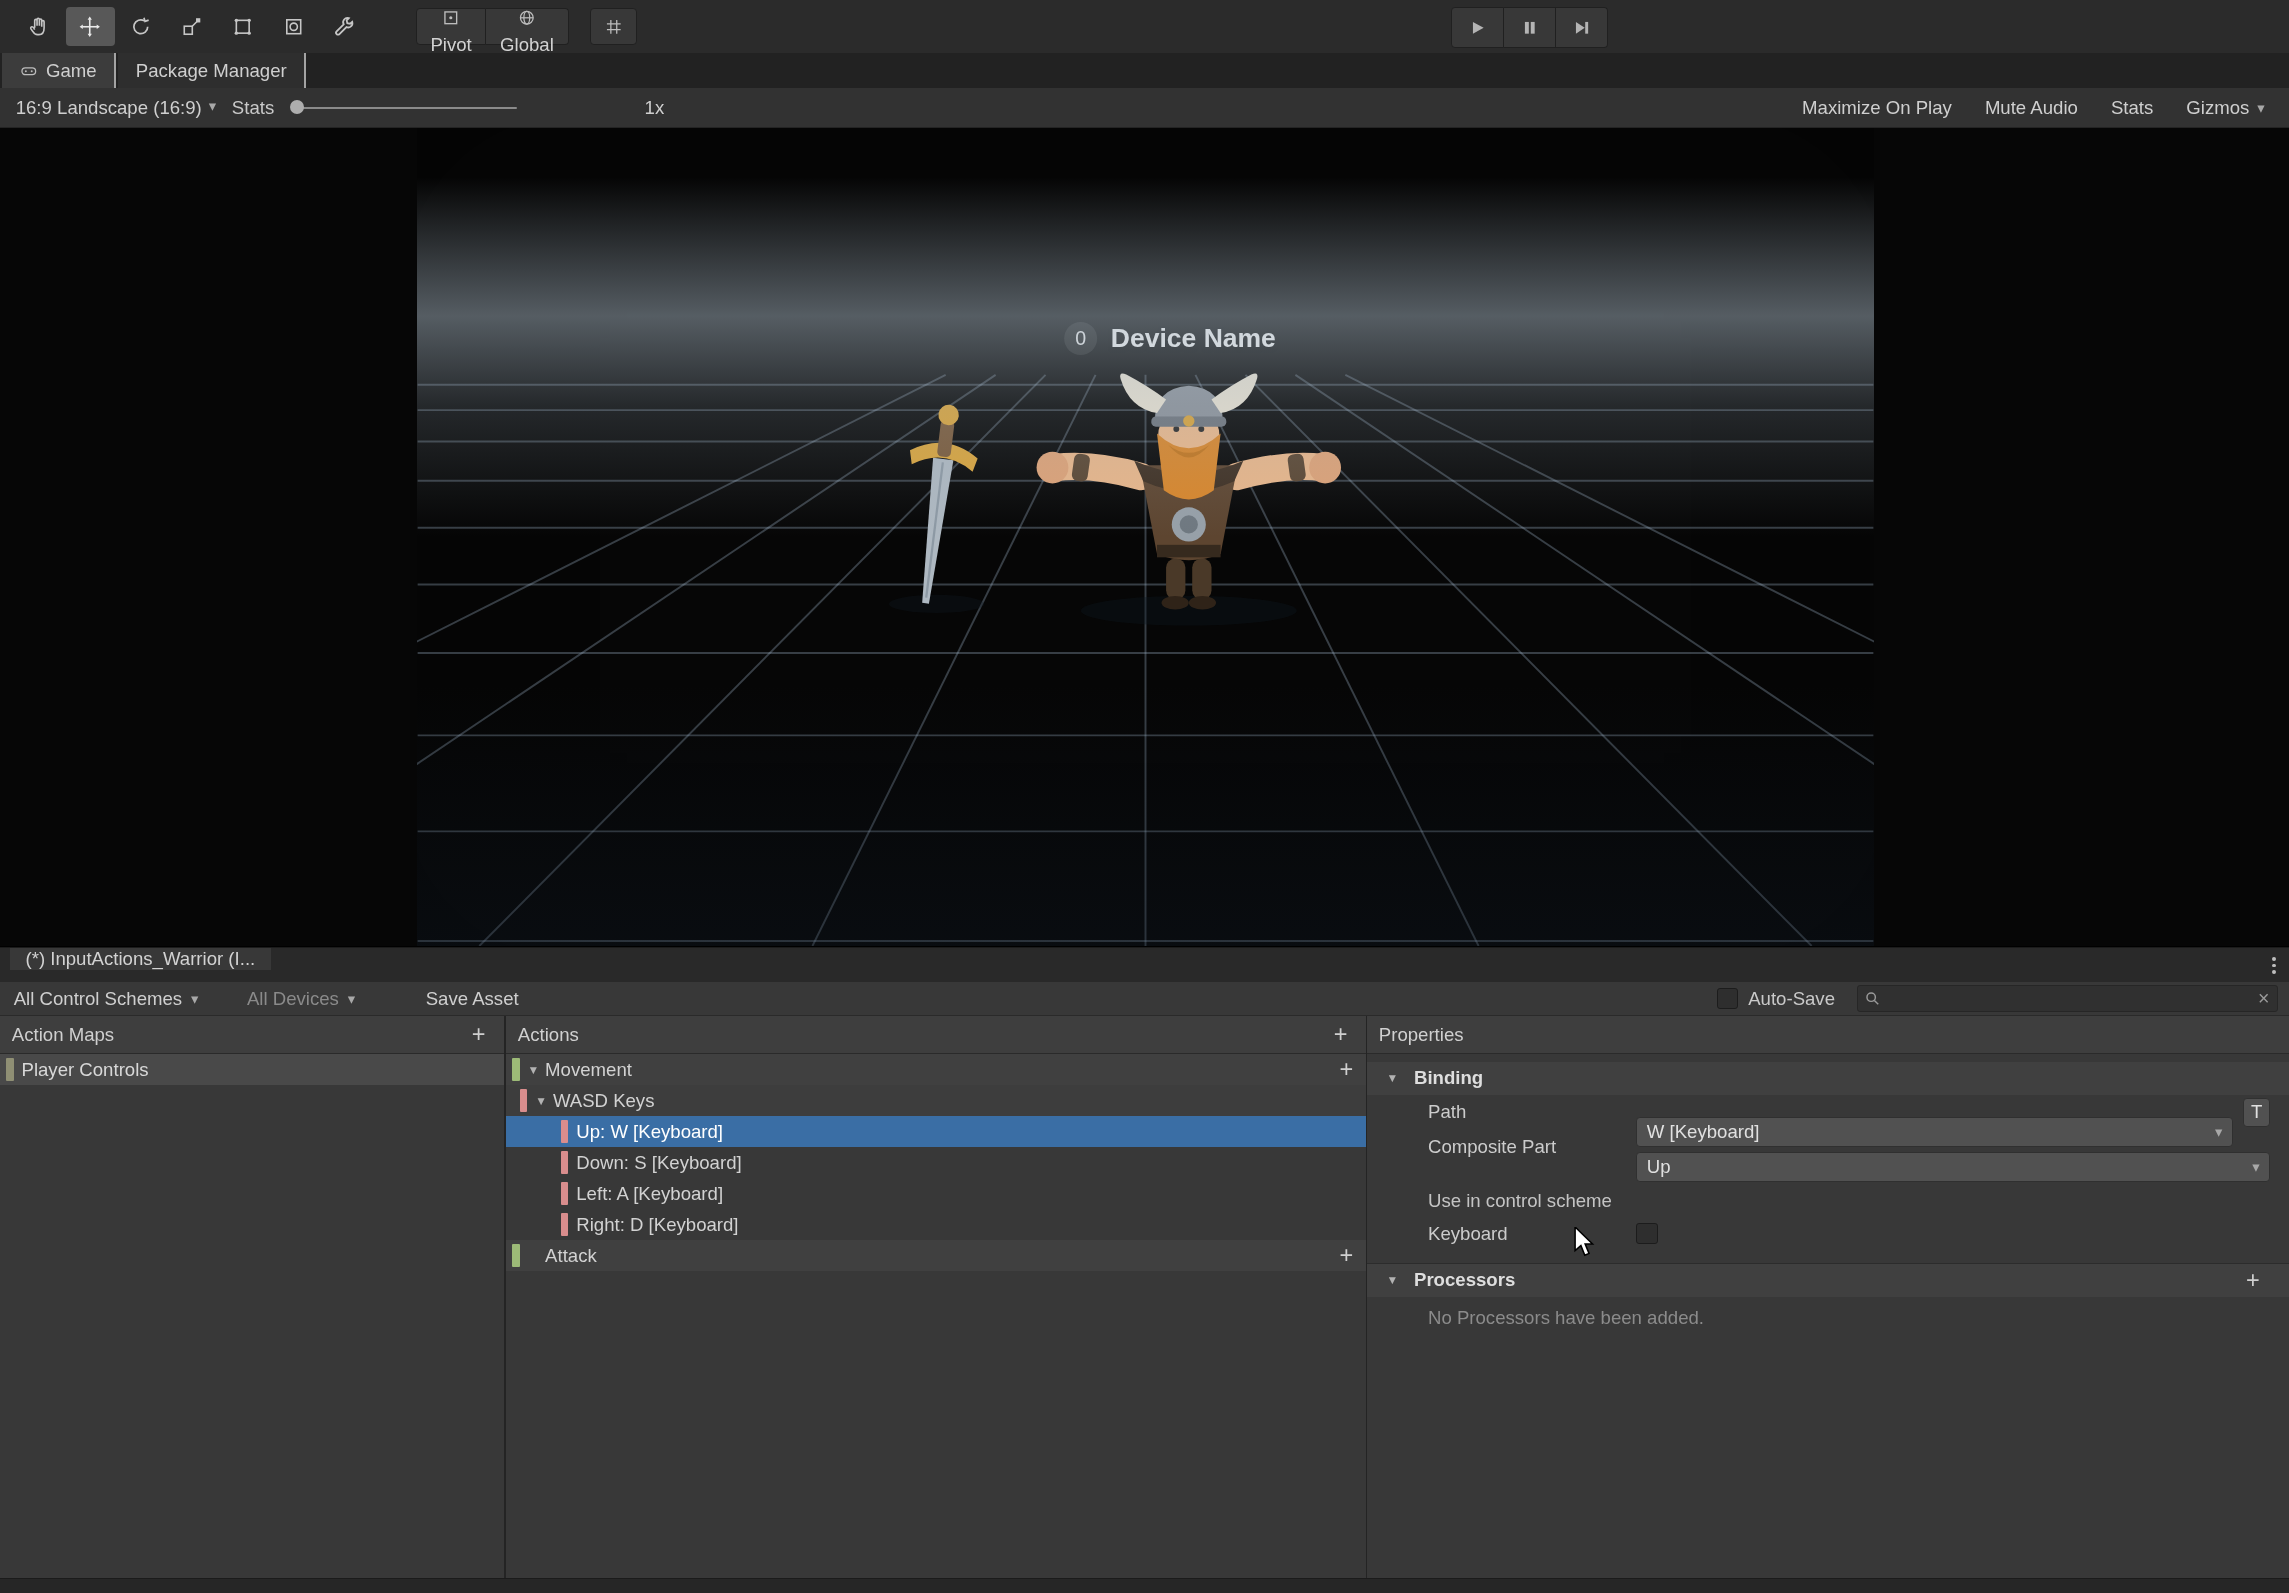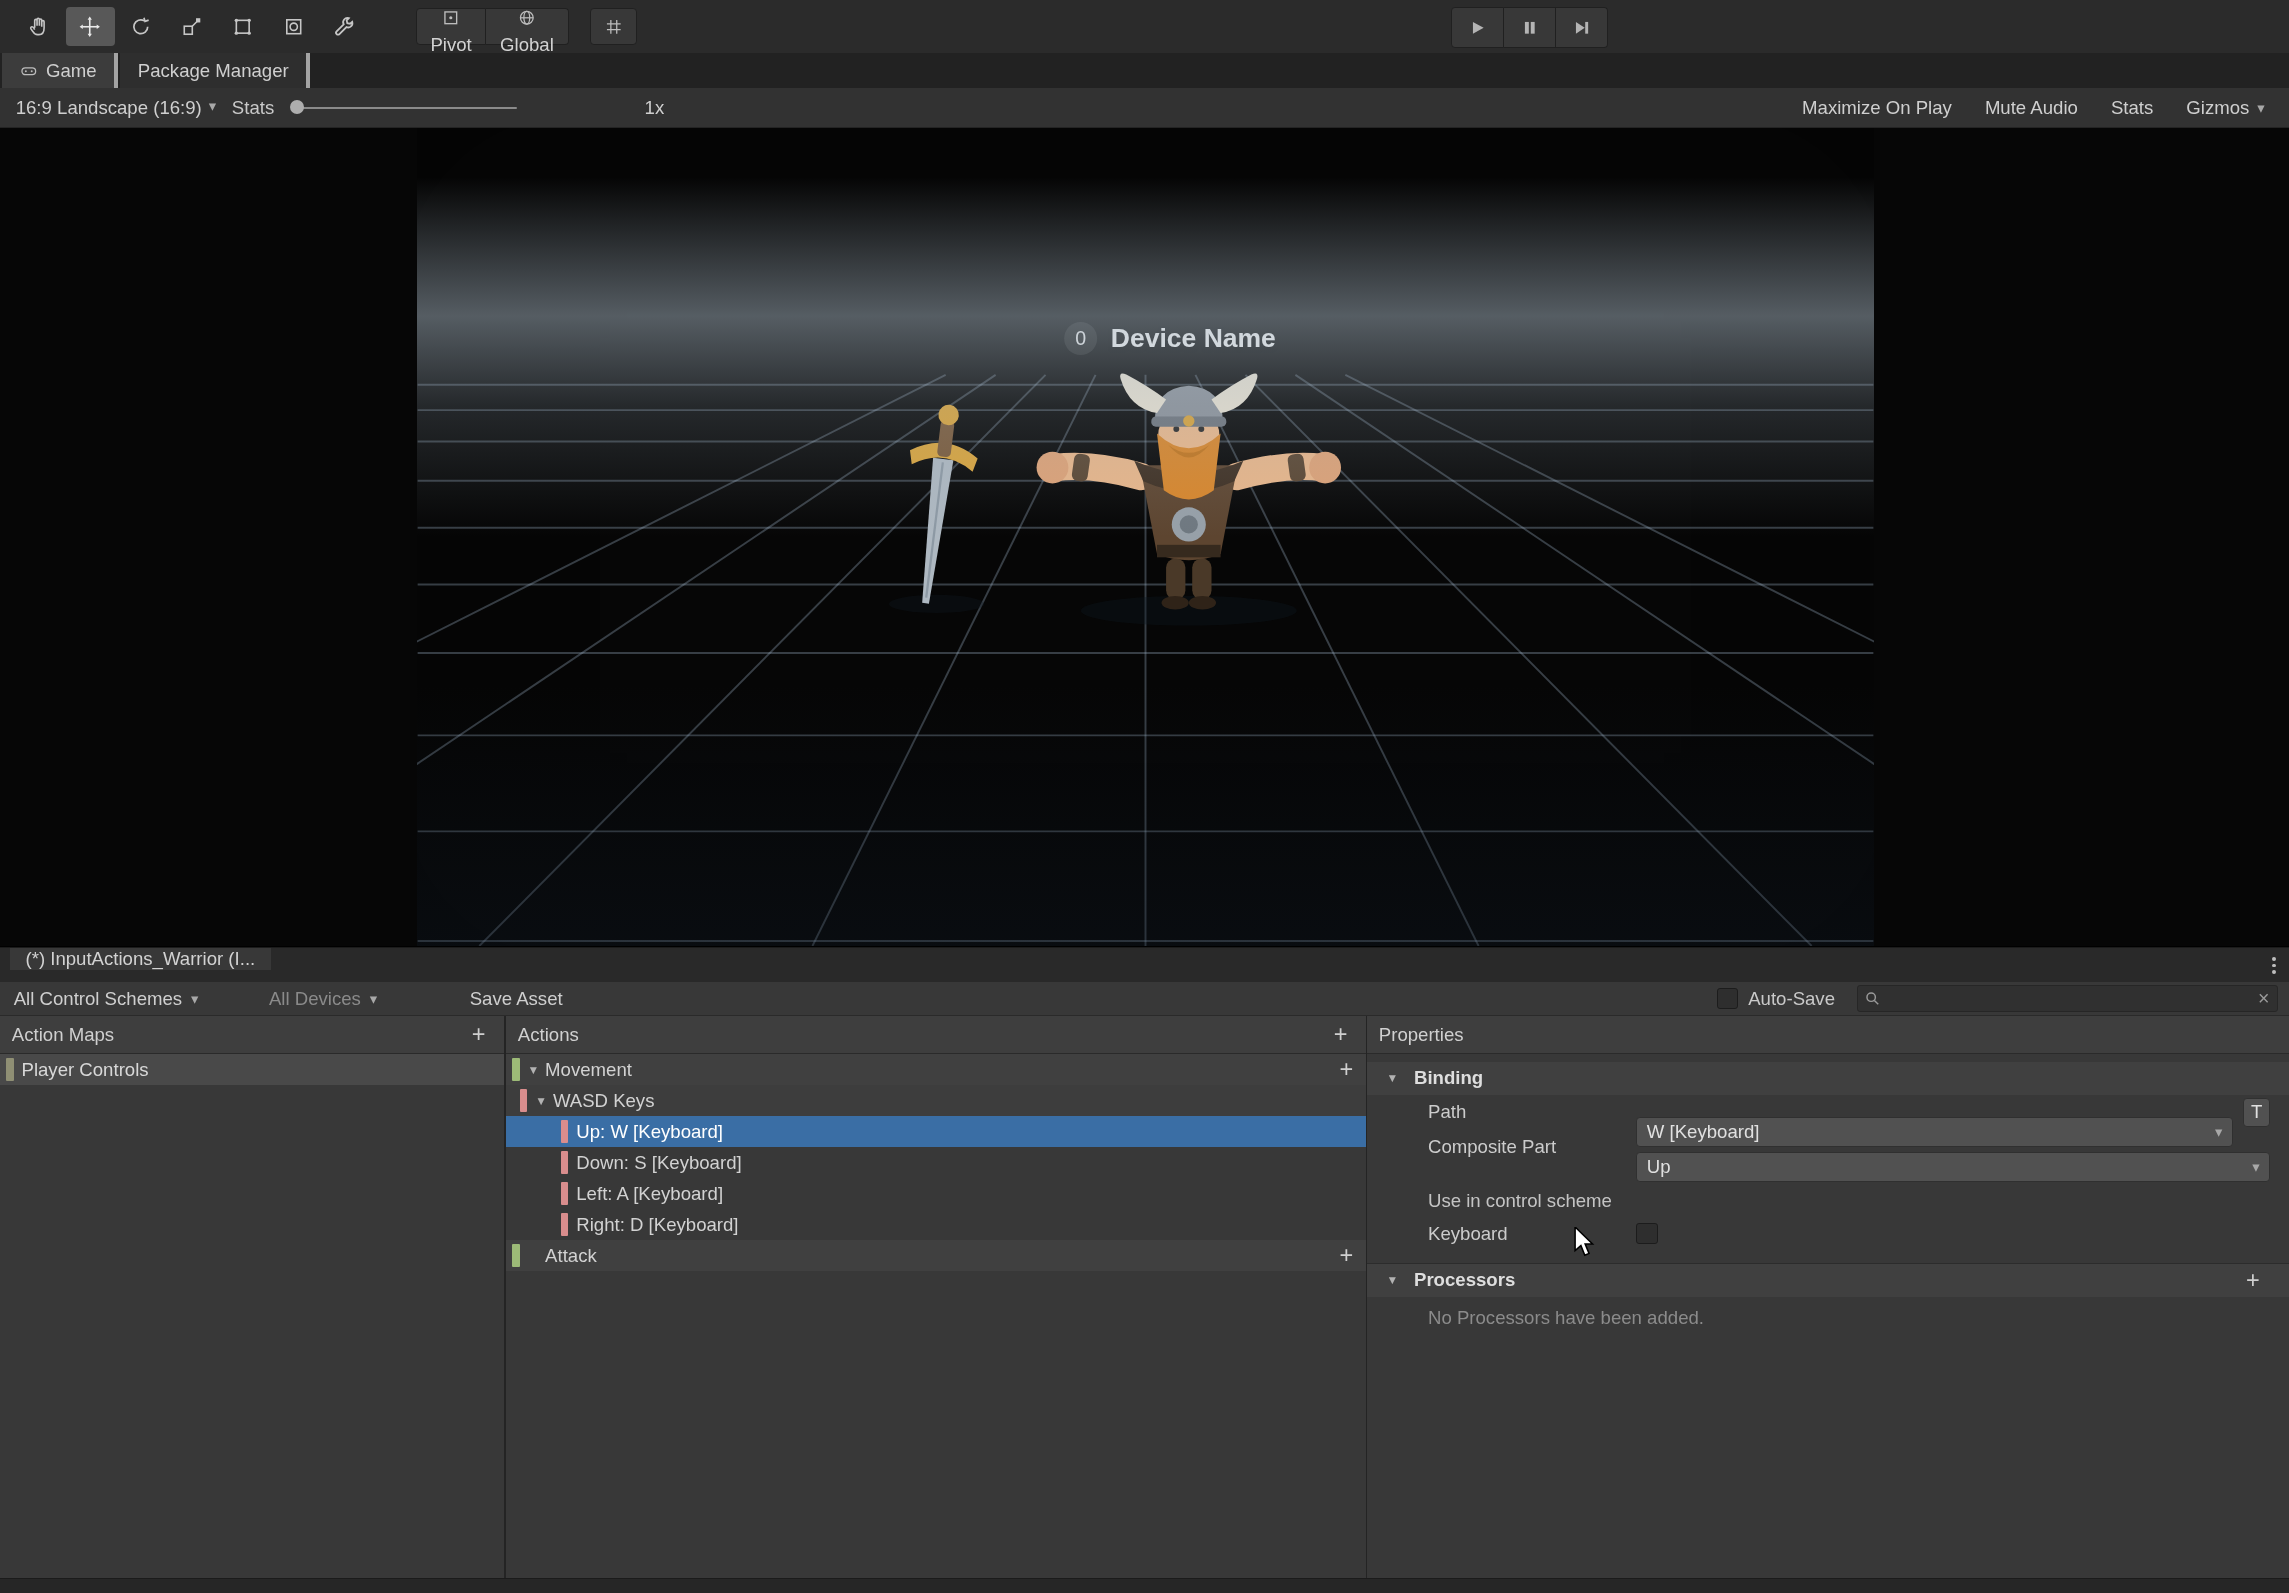--- a/index.html
+++ b/index.html
@@ -21,21 +21,21 @@
   .snap-btn{width:45px;height:35px;margin-left:21.6px;background:#383838;border:1px solid #202020;
             border-radius:3.9px;display:flex;align-items:center;justify-content:center;}
   .play-group{position:absolute;left:1451px;top:6.9px;display:flex;}
   .play-btn{width:51px;height:39px;background:#383838;border:1px solid #202020;border-left:none;
             display:flex;align-items:center;justify-content:center;}
   .play-btn:first-child{border-left:1px solid #202020;border-radius:3.9px 0 0 3.9px;}
   .play-btn:last-child{border-radius:0 3.9px 3.9px 0;}
   
   .tab-row{position:absolute;top:53px;left:0;right:0;height:35px;background:#222;display:flex;align-items:stretch;}
   .tab{display:flex;align-items:center;gap:8.8px;padding:0 17.6px;background:#2e2e2e;color:#cfcfcf;
-       border-right:4px solid #a3a3a3;margin-left:2px;}
+       border-right:2px solid #a3a3a3;margin-left:2px;}
   .tab.active{background:#3c3c3c;}
   
   .game-toolbar{position:absolute;top:88px;left:0;right:0;height:39px;background:#323232;
                 border-bottom:1px solid #242424;display:flex;align-items:center;}
   .gt-left{display:flex;align-items:center;margin-left:9.8px;gap:9.8px;}
   .dropdown-flat{display:flex;align-items:flex-start;gap:7px;color:#cfcfcf;padding:0 5.9px;}
   .chev{color:#a8a8a8;font-size:14.7px;}
   .slider-wrap{position:relative;width:225px;height:19.6px;margin-left:7.8px;}
   .slider-track{position:absolute;top:8.8px;left:0;right:0;height:2.9px;background:#8b8b8b;border-radius:2px;}
   .slider-knob{position:absolute;top:2px;left:-2px;width:14.7px;height:14.7px;border-radius:50%;background:#aeaeae;}
@@ -55,21 +55,21 @@
   .device-badge{width:33px;height:33px;border-radius:50%;background:rgba(32,32,32,.9);color:#ececec;
                 display:flex;align-items:center;justify-content:center;font-size:19.6px;}
   .device-name{font-size:26.5px;font-weight:bold;color:#f4f4f4;text-shadow:0 2px 3.9px rgba(0,0,0,.65);}
   
   .bw-tabstrip{position:absolute;top:947px;left:0;right:0;height:35px;background:#292929;
                border-top:1px solid #1b1b1b;display:flex;align-items:flex-start;}
   .bw-tab{display:flex;align-items:center;padding:0 15.7px;margin-left:9.8px;background:#383838;color:#d2d2d2;}
   .kebab{margin-left:auto;margin-right:13.7px;align-self:center;display:flex;flex-direction:column;gap:2.9px;}
   .kebab i{width:3.9px;height:3.9px;border-radius:50%;background:#bdbdbd;display:block;}
   .scheme-bar{position:absolute;top:982px;left:0;right:0;height:33px;background:#383838;
-              border-bottom:1px solid #2a2a2a;display:flex;align-items:center;gap:22px;}
+              border-bottom:1px solid #2a2a2a;display:flex;align-items:center;}
   .sb-item{display:flex;align-items:center;gap:8.8px;padding:0 7.8px;color:#cfcfcf;}
   .sb-item.disabled{color:#8a8a8a;}
   .checkbox{width:19.6px;height:19.6px;background:#2e2e2e;border:1px solid #1c1c1c;border-radius:2.9px;}
   .search-field{display:flex;align-items:center;gap:7.8px;width:404px;height:25.5px;background:#303030;
                 border:1px solid #262626;border-radius:2.9px;margin:0 11.8px 0 21.6px;padding:0 7.8px;}
   .search-field .spacer{flex:1;}
   
   .panels{position:absolute;top:1016px;left:0;right:0;height:562px;background:#383838;}
   .panel{position:absolute;top:0;bottom:0;background:#383838;}
   .panel.maps{left:0;width:504px;border-right:2px solid #242424;}

